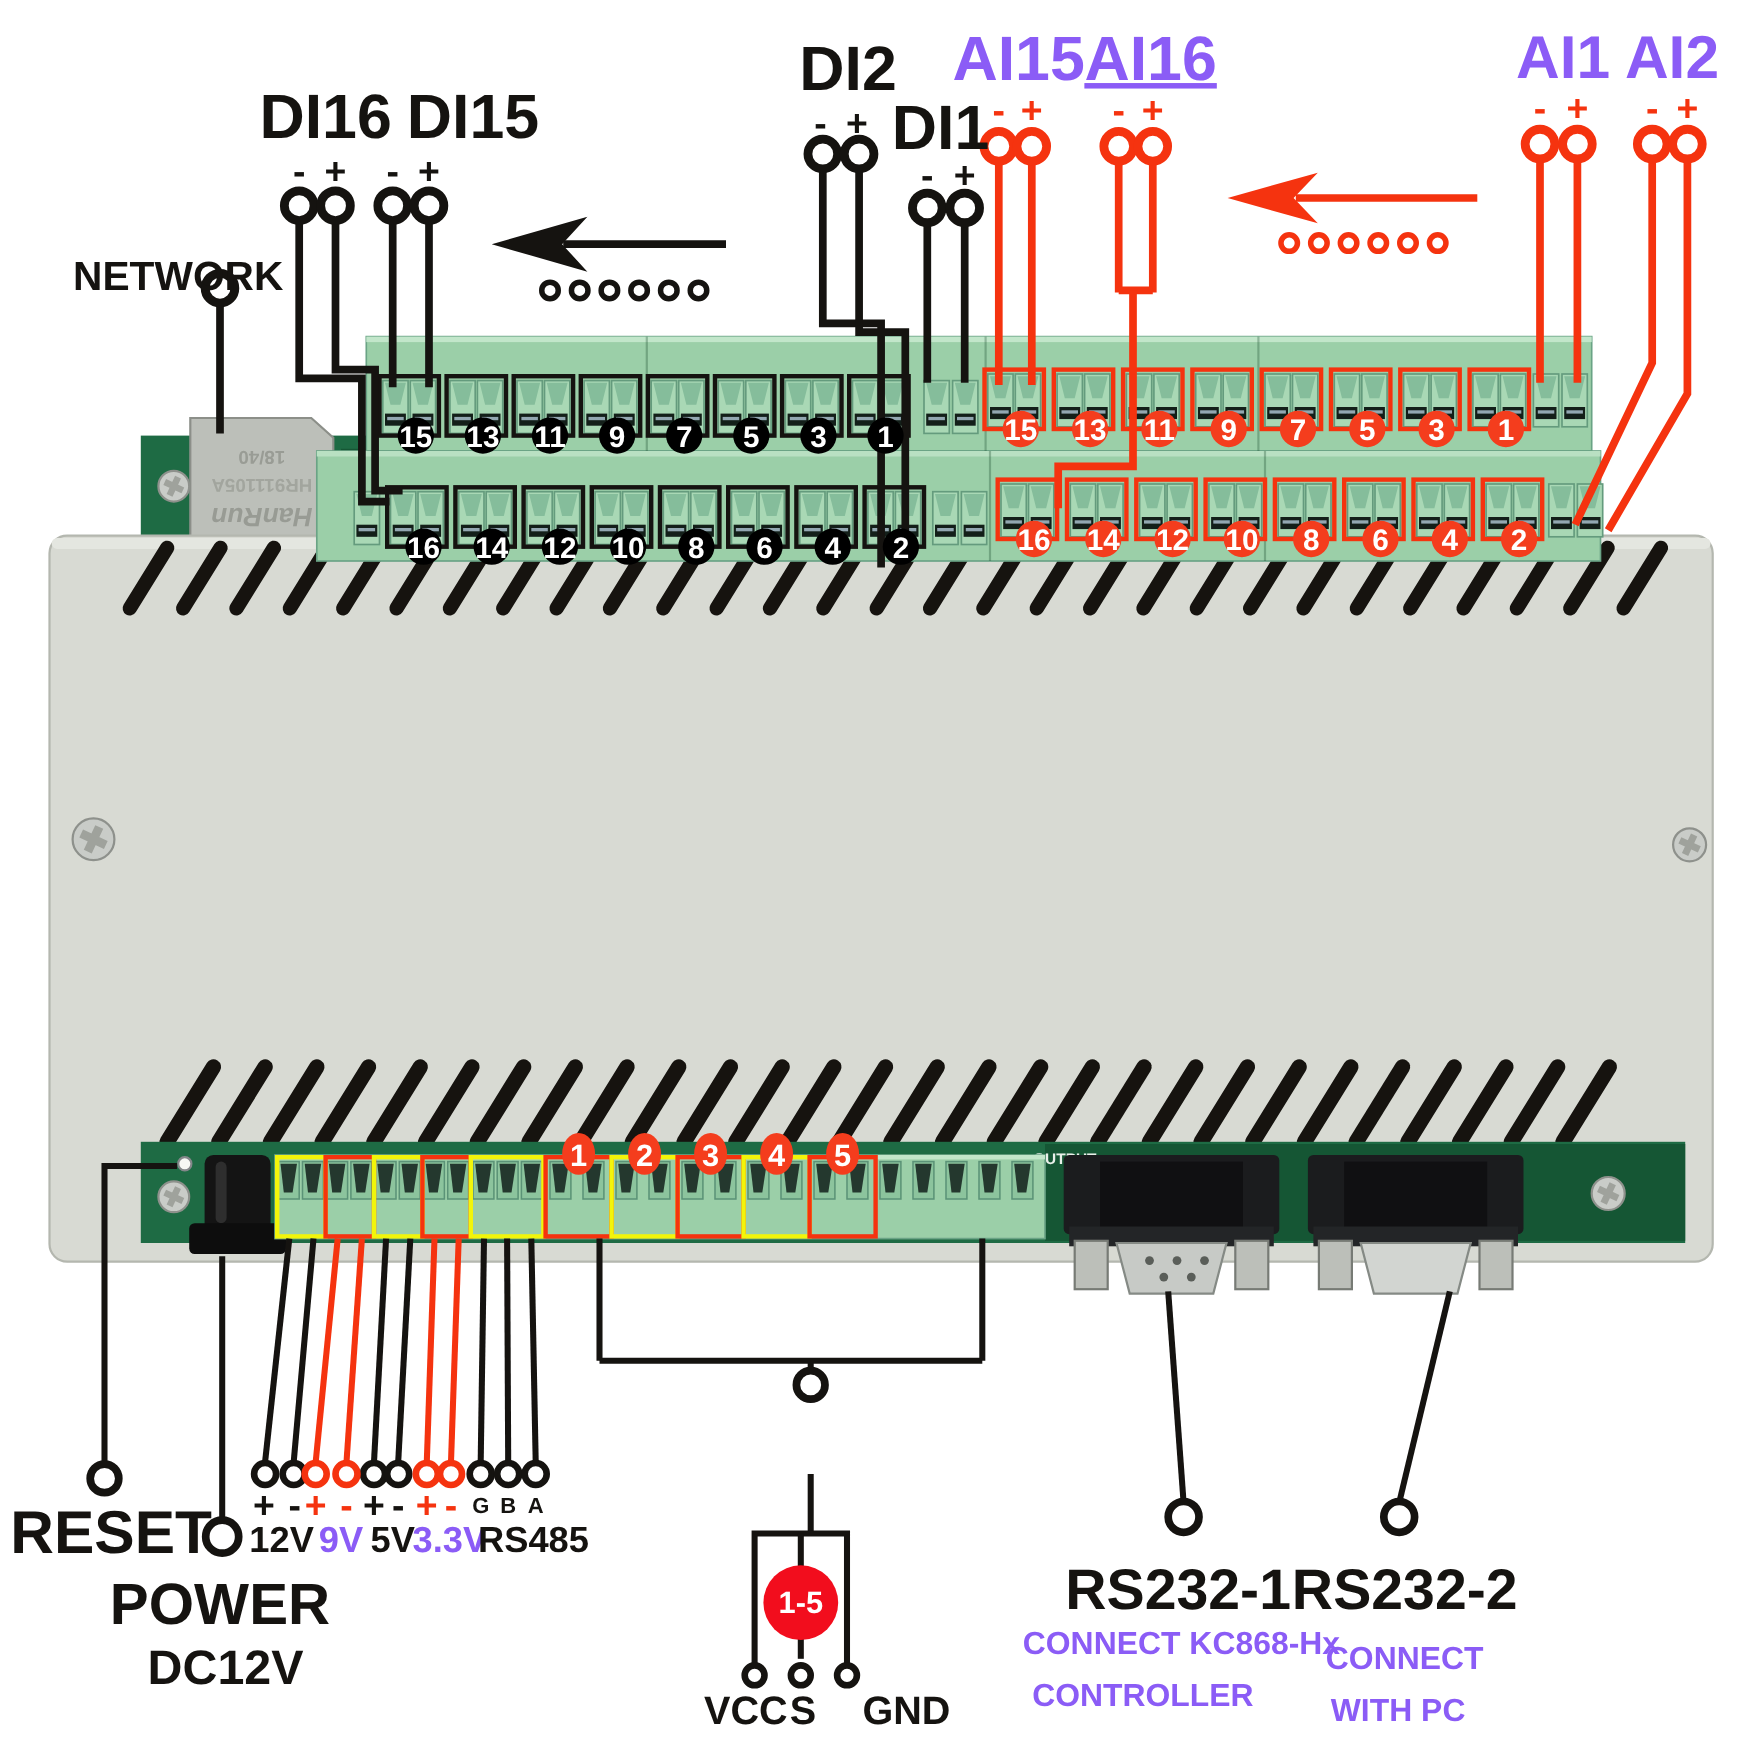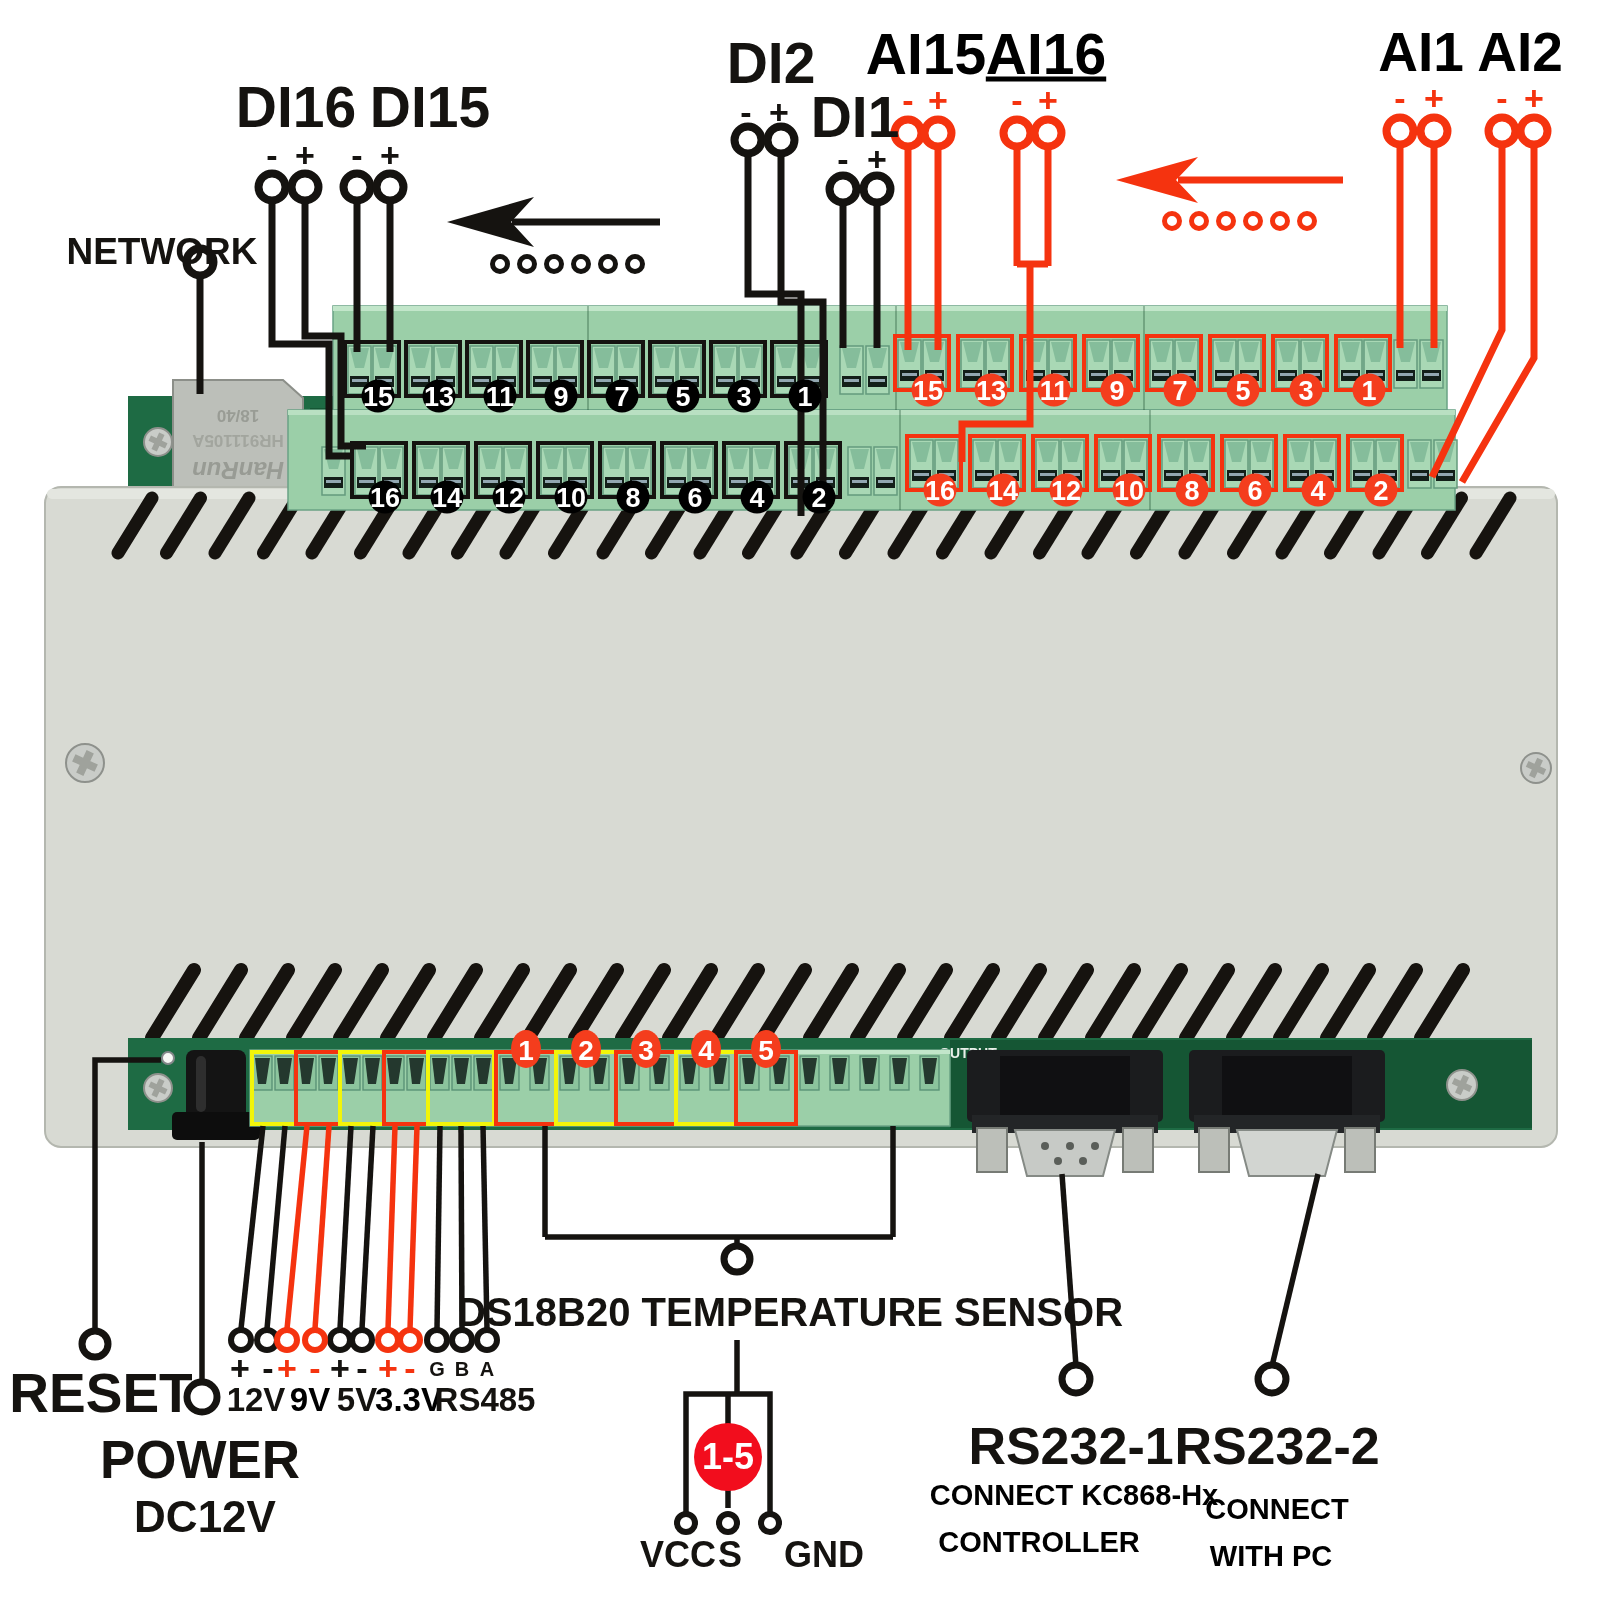--- a/index.html
+++ b/index.html
@@ -2,21 +2,21 @@
 <html><head>
 <meta charset="utf-8">
 <style>
   html,body{margin:0;padding:0;background:#fff;}
   #stage{position:relative;width:1600px;height:1600px;background:#ffffff;overflow:hidden;
          font-family:"Liberation Sans", sans-serif;}
   #scene{position:absolute;left:0;top:0;}
   #labels{position:absolute;left:0;top:0;width:1600px;height:1600px;pointer-events:none;}
   .lbl{position:absolute;font-weight:bold;color:#151310;white-space:nowrap;
        transform:translate(-50%,-50%);line-height:1;}
-  .red{color:#000000;}
+  .red{color:#8b5cf6;}
   .white{color:#ffffff;}
   svg text{font-family:"Liberation Sans", sans-serif;font-weight:bold;}
 </style>
 </head>
 <body>
 
 <div id="stage">
   <svg id="scene" width="1600" height="1600" viewBox="0 0 1600 1600">
       <g>
         <rect x="128" y="396" width="212" height="98" fill="#1e6b44"></rect>
@@ -746,22 +746,21 @@
     <div class="lbl" style="left:200px;top:1459px;font-size:53px;">POWER</div>
     <div class="lbl" style="left:205px;top:1517px;font-size:44px;">DC12V</div>
     <div class="lbl" style="left:256px;top:1399px;font-size:33px;">12V</div>
     <div class="lbl red" style="left:310px;top:1399px;font-size:33px;">9V</div>
     <div class="lbl" style="left:357px;top:1399px;font-size:33px;">5V</div>
     <div class="lbl red" style="left:409px;top:1399px;font-size:33px;">3.3V</div>
     <div class="lbl" style="left:485px;top:1399px;font-size:33px;">RS485</div>
     <div class="lbl" style="left:437px;top:1369px;font-size:20px;">G</div>
     <div class="lbl" style="left:462px;top:1369px;font-size:20px;">B</div>
     <div class="lbl" style="left:487px;top:1369px;font-size:20px;">A</div>
-    <div class="lbl" style="left:790px;top:1312px;font-size:40px;">DS18B20 TEMPERATURE SENSOR</div>
-    <div class="lbl white" style="left:728px;top:1457px;font-size:36px;text-align:right;">1-5</div>
+    <div class="lbl white" style="left:728px;top:1457px;font-size:28px;text-align:right;">1-5</div>
     <div class="lbl" style="left:678px;top:1555px;font-size:36px;">VCC</div>
     <div class="lbl" style="left:730px;top:1555px;font-size:36px;">S</div>
     <div class="lbl" style="left:788px;top:1555px;font-size:36px;margin-left:36px;">GND</div>
     <div class="lbl" style="left:1071px;top:1446px;font-size:52px;">RS232-1</div>
     <div class="lbl" style="left:1277px;top:1446px;font-size:52px;">RS232-2</div>
     <div class="lbl red" style="left:1074px;top:1495px;font-size:29px;">CONNECT KC868-Hx</div>
     <div class="lbl red" style="left:1039px;top:1542px;font-size:29px;">CONTROLLER</div>
     <div class="lbl red" style="left:1277px;top:1509px;font-size:29px;">CONNECT</div>
     <div class="lbl red" style="left:1271px;top:1556px;font-size:29px;">WITH PC</div>
   </div>

